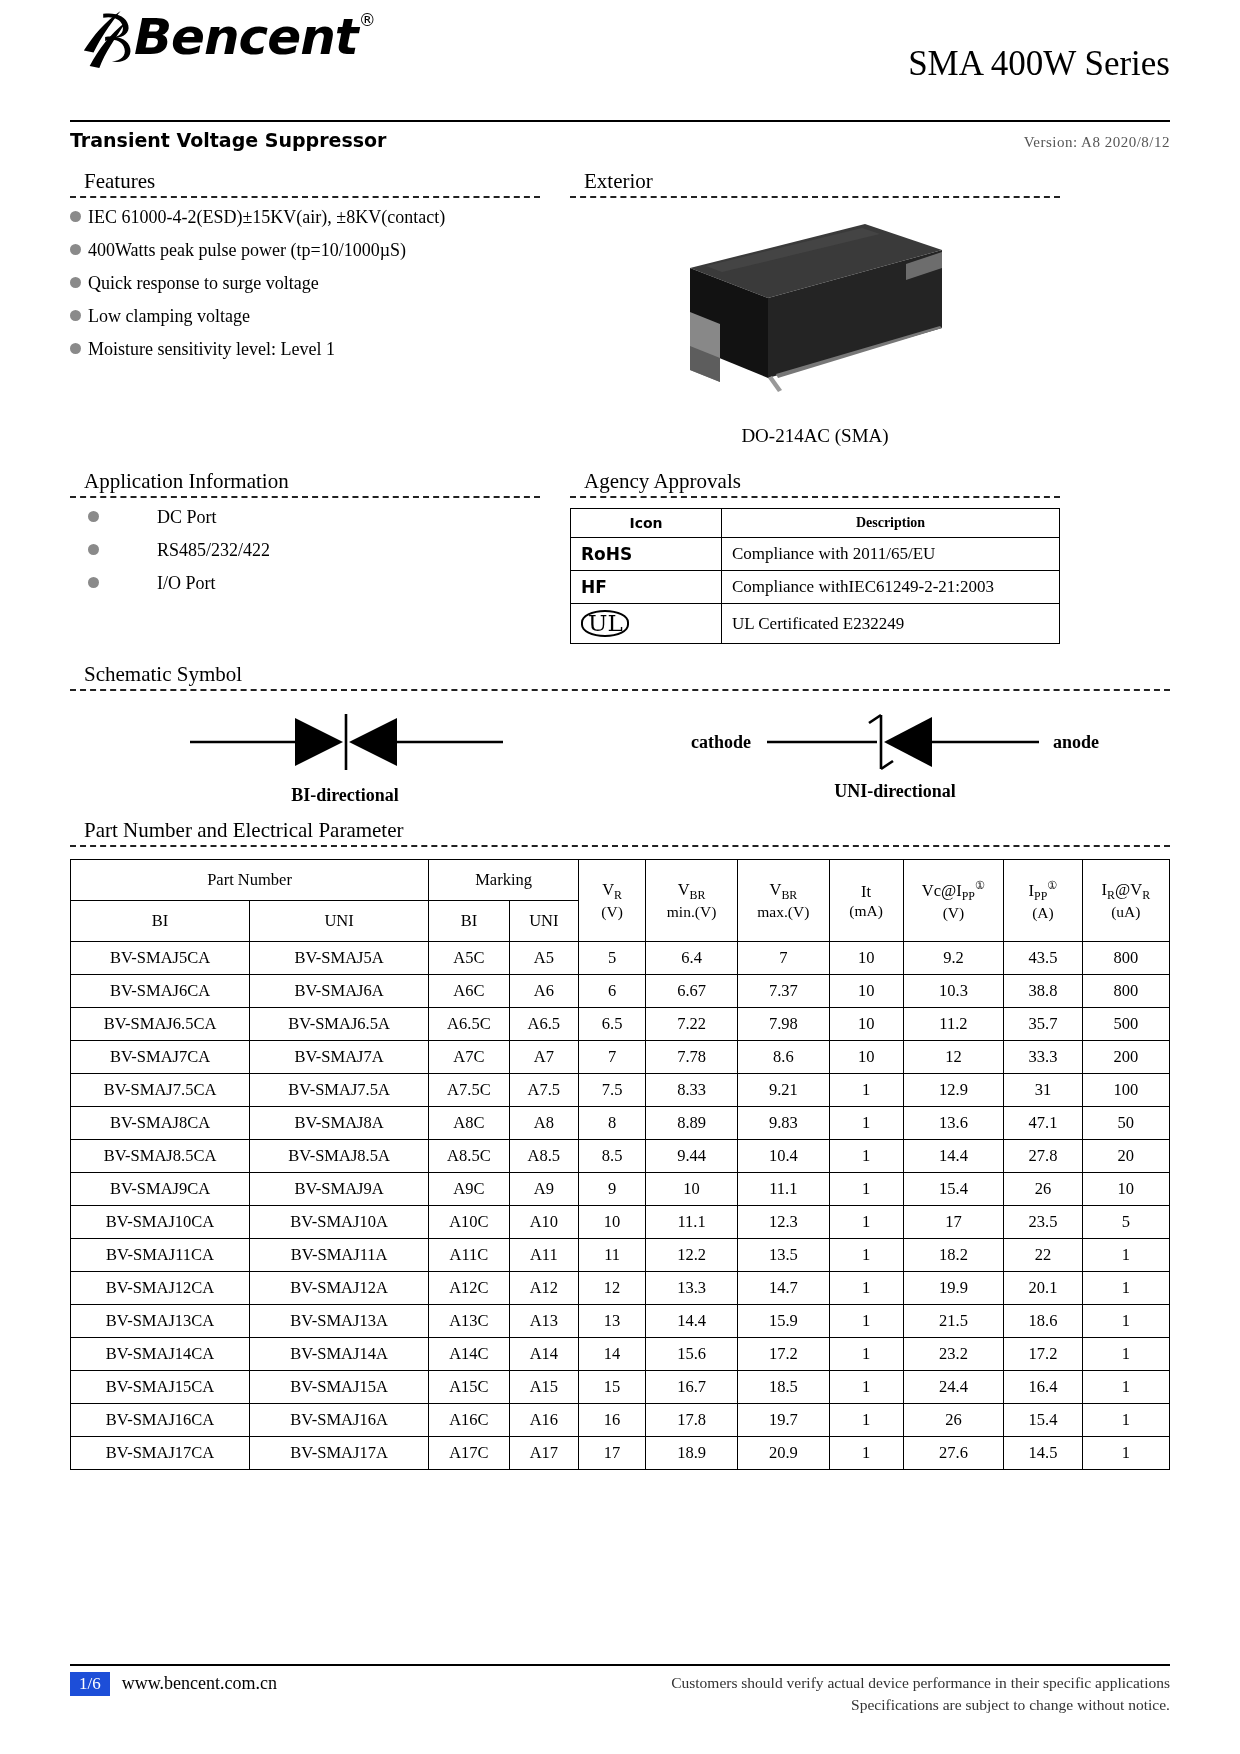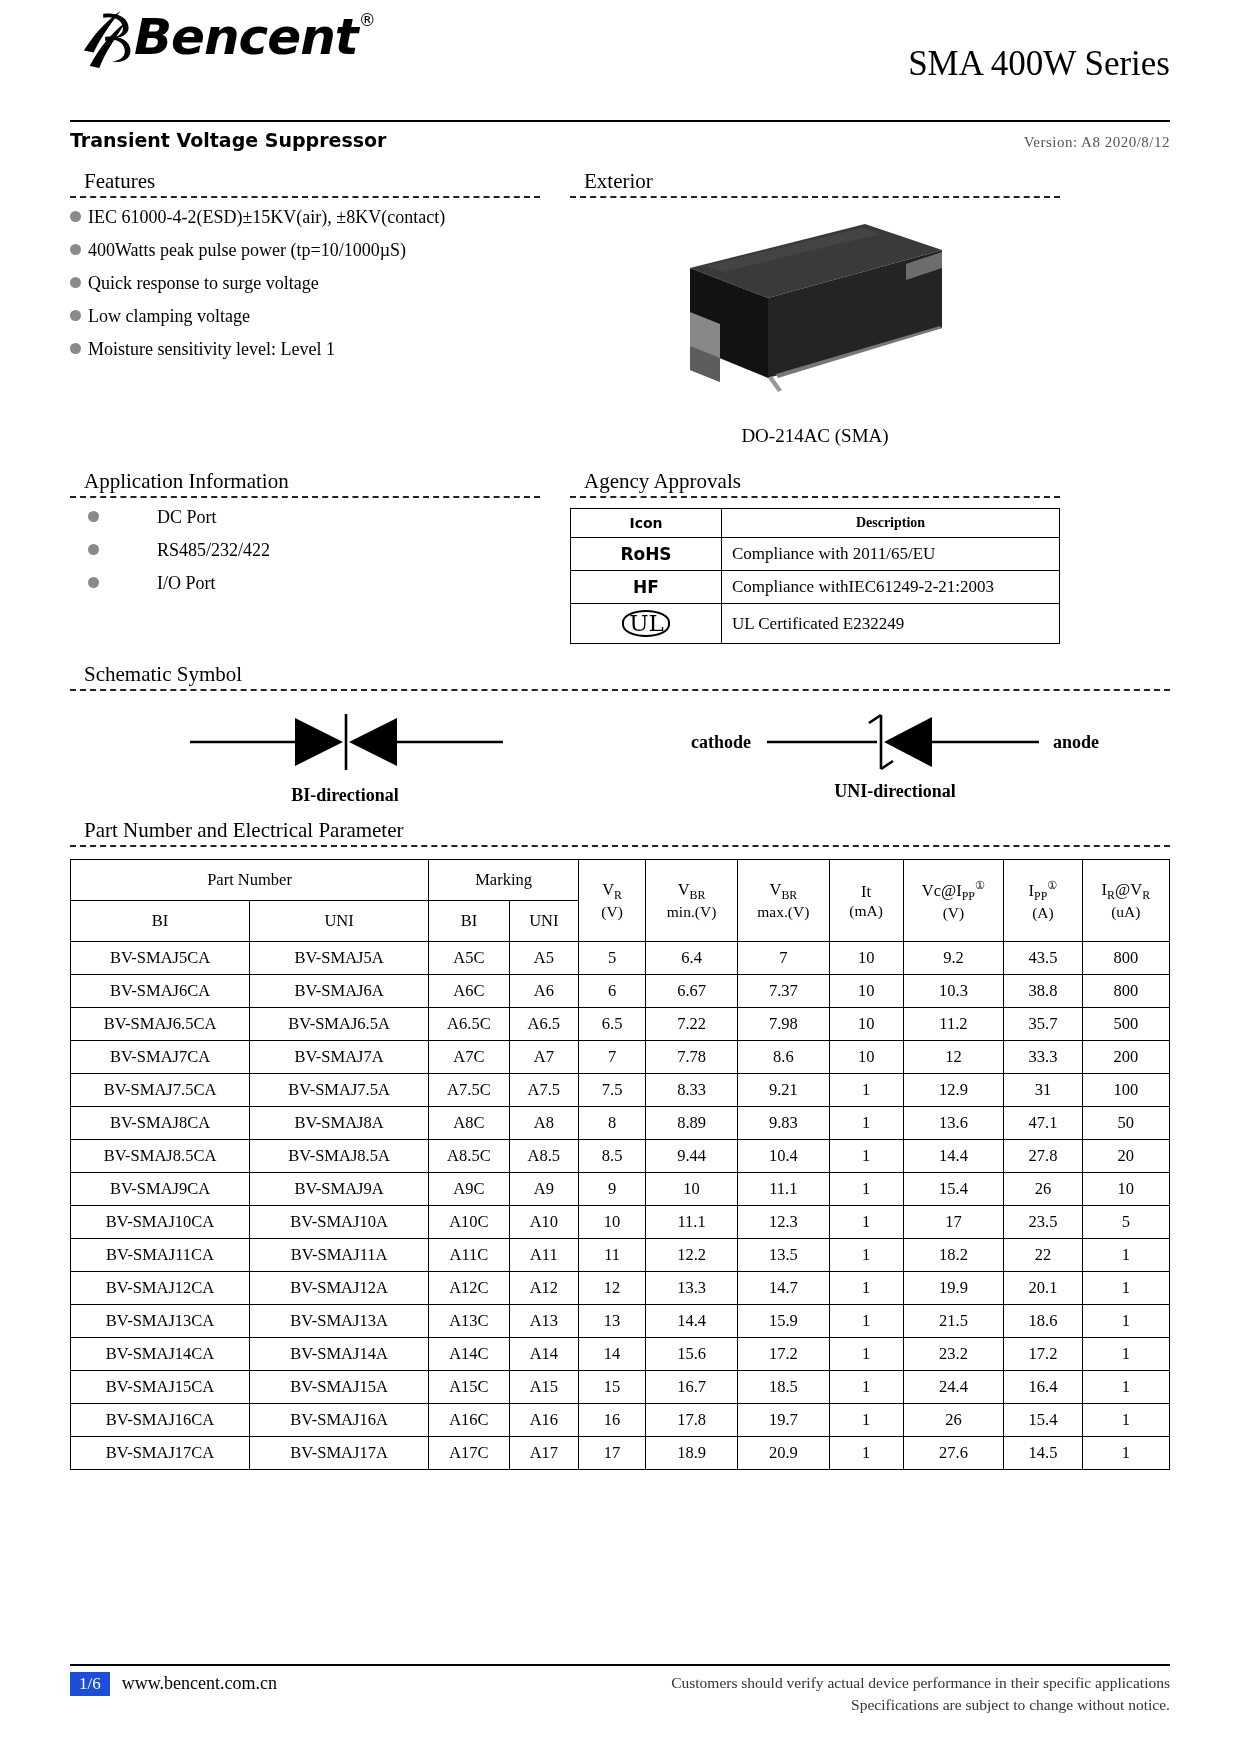--- a/index.html
+++ b/index.html
@@ -145,21 +145,21 @@
     padding: 6px 10px;
     font-size: 17px;
   }
   .agency-table th {
     font-weight: bold;
     text-align: center;
     font-size: 14px;
   }
   .agency-icon-cell {
     width: 130px;
-    text-align: center;
+    text-align: left;
     font-family: "DejaVu Sans", sans-serif;
     font-weight: bold;
     font-size: 21px;
   }
   .agency-desc { font-size: 17.5px; }
 
   .ul-mark {
     display: inline-block;
     font-family: "DejaVu Serif", serif;
     font-weight: normal;

